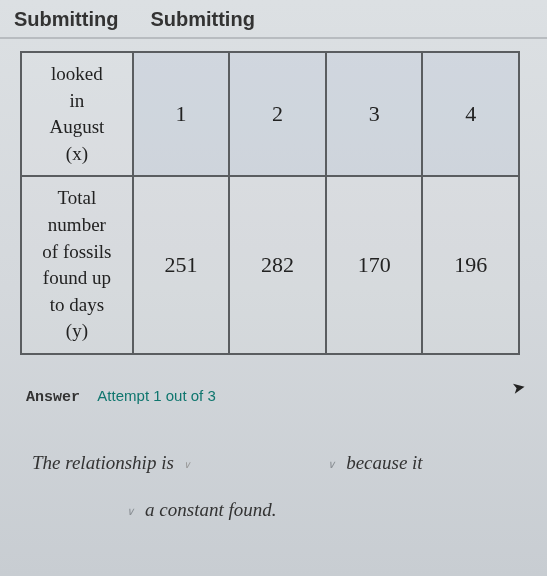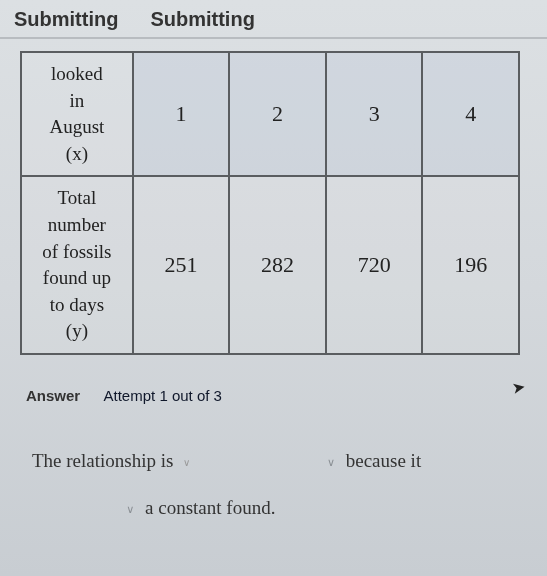--- a/index.html
+++ b/index.html
@@ -57,29 +57,30 @@
   td.valcell { width: 95px; }
   tr.r1 td.valcell { background: rgba(150,170,200,0.15); }
   .answer-block {
     margin-top: 32px;
     padding-left: 6px;
   }
   .answer-line {
     font-size: 15px;
     color: #555;
   }
-  .answer-line .ansbold { font-weight: 700; color: #333; margin-right: 20px; }
-  .answer-line .attempt { color: #0f172a; }
+  .answer-line .ansbold { font-weight: 700; color: #333; margin-right: 14px; font-family: Liberation Mono, monospace; }
+  .answer-line .attempt { color: #0f766e; }
   .sentence {
     margin-top: 34px;
     font-family: Georgia, 'Times New Roman', serif;
     font-size: 19px;
     color: #333;
     padding-left: 6px;
     line-height: 2.4;
+    font-style: italic;
   }
   .slot {
     display: inline-block;
     min-width: 140px;
     border-bottom: 1px dotted transparent;
     position: relative;
   }
   .chev {
     display: inline-block;
     font-size: 11px;
@@ -125,21 +126,21 @@
       <td class="rowhead">
         <span>Total</span><br>
         <span>number</span><br>
         <span>of fossils</span><br>
         <span>found up</span><br>
         <span>to days</span><br>
         <span>(y)</span>
       </td>
       <td class="valcell">251</td>
       <td class="valcell">282</td>
-      <td class="valcell">720</td>
+      <td class="valcell">170</td>
       <td class="valcell">196</td>
     </tr>
   </tbody>
     </table>
 
   <div class="answer-block">
     <div class="answer-line">
       <span class="ansbold">Answer</span>
       <span class="attempt">Attempt 1 out of 3</span>
     </div>

